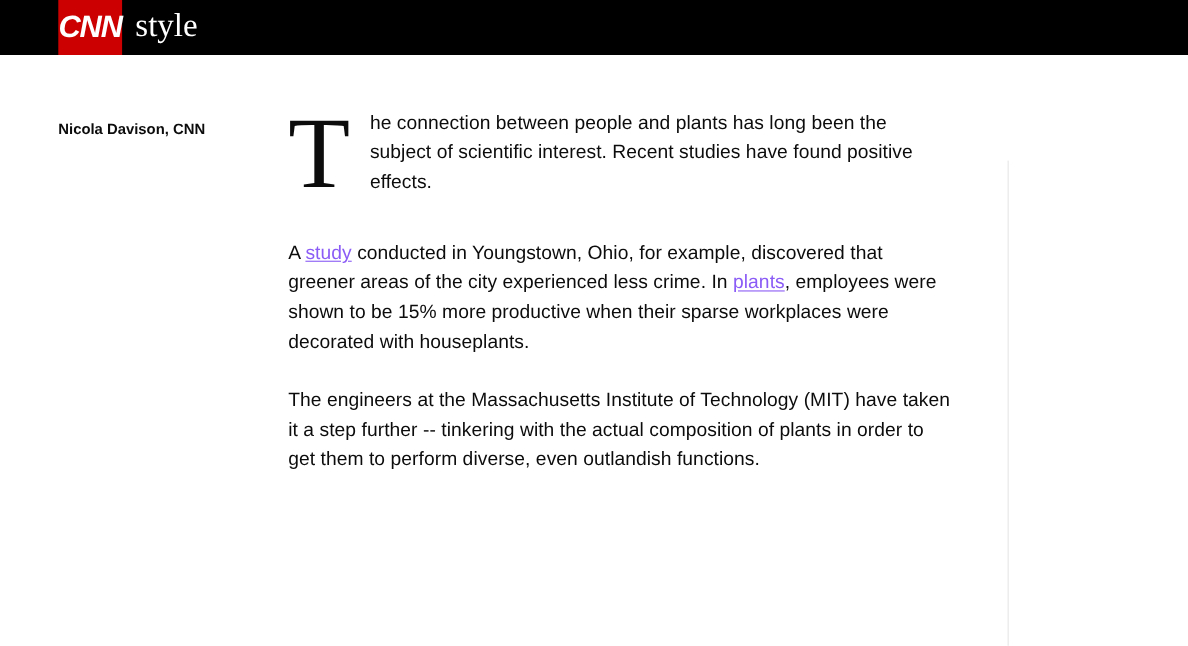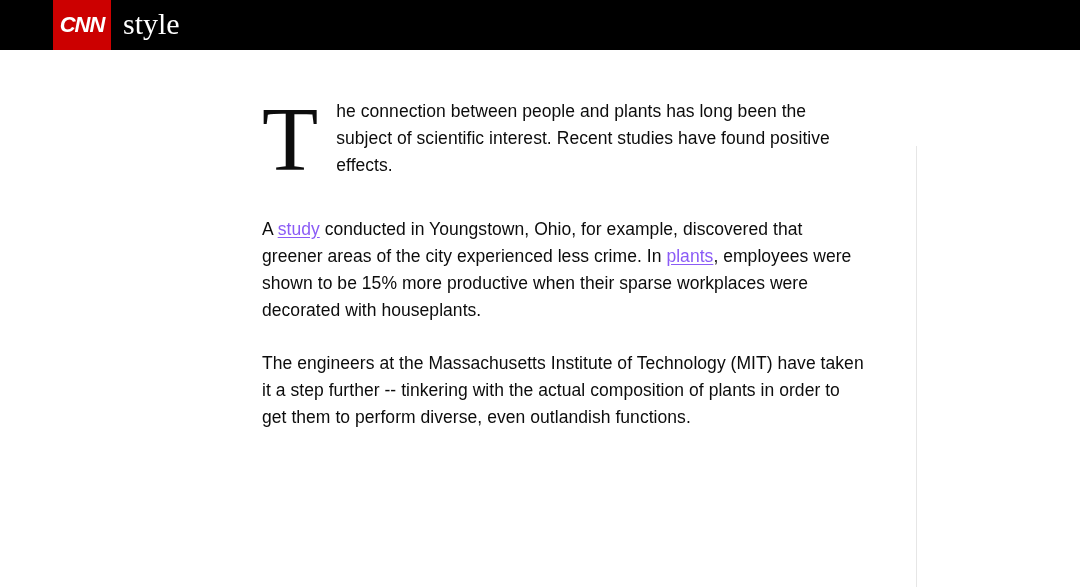--- a/index.html
+++ b/index.html
@@ -33,21 +33,21 @@
     background: #cc0000;
     color: #ffffff;
     width: 58px;
     height: 50px;
     display: flex;
     align-items: center;
     justify-content: center;
     font-family: "Liberation Sans", sans-serif;
     font-weight: bold;
     font-style: italic;
-    font-size: 22px;
+    font-size: 28px;
     letter-spacing: -1px;
   }
   .style-word {
     color: #ffffff;
     font-family: "Liberation Serif", serif;
     font-size: 30px;
     margin-left: 12px;
     line-height: 1;
     position: relative;
     top: -1px;
@@ -140,20 +140,21 @@
 <div class="site-header">
   <div class="logo-group">
     <div class="cnn-badge">CNN</div>
     <div class="style-word">style</div>
   </div>
 </div>
 
 <div class="page">
 
   <div class="byline">
+    <div class="byline-author">Nicola Davison, CNN</div>
   </div>
 
   <div class="article">
 
     <p class="lead-para">
       <span class="dropcap">T</span>
       <span class="lead-text">he connection between people and plants has long been the subject of scientific interest. Recent studies have found positive effects.</span>
     </p>
 
     <p>

